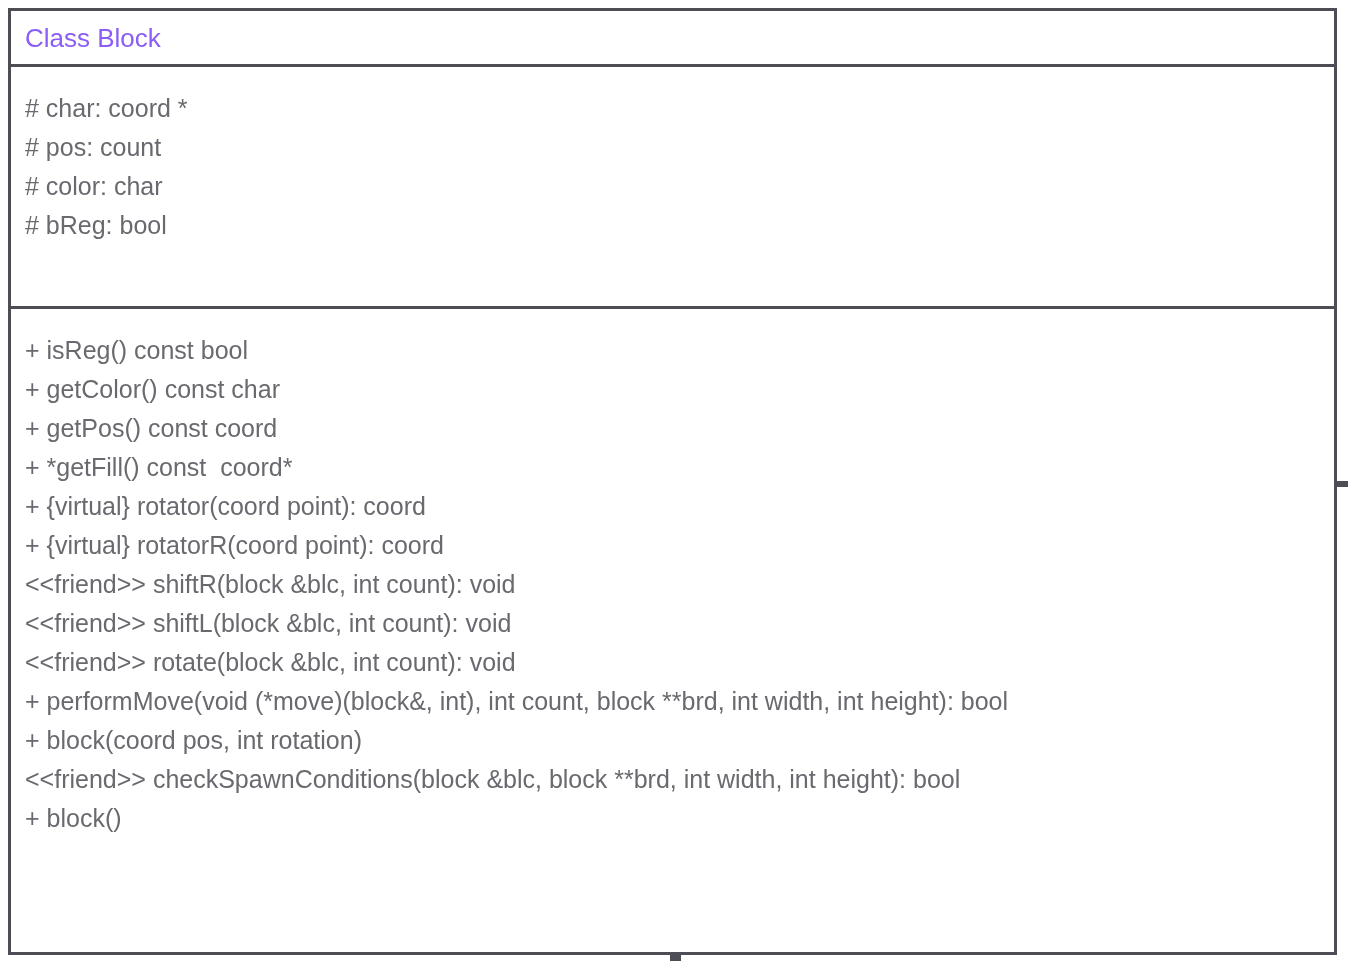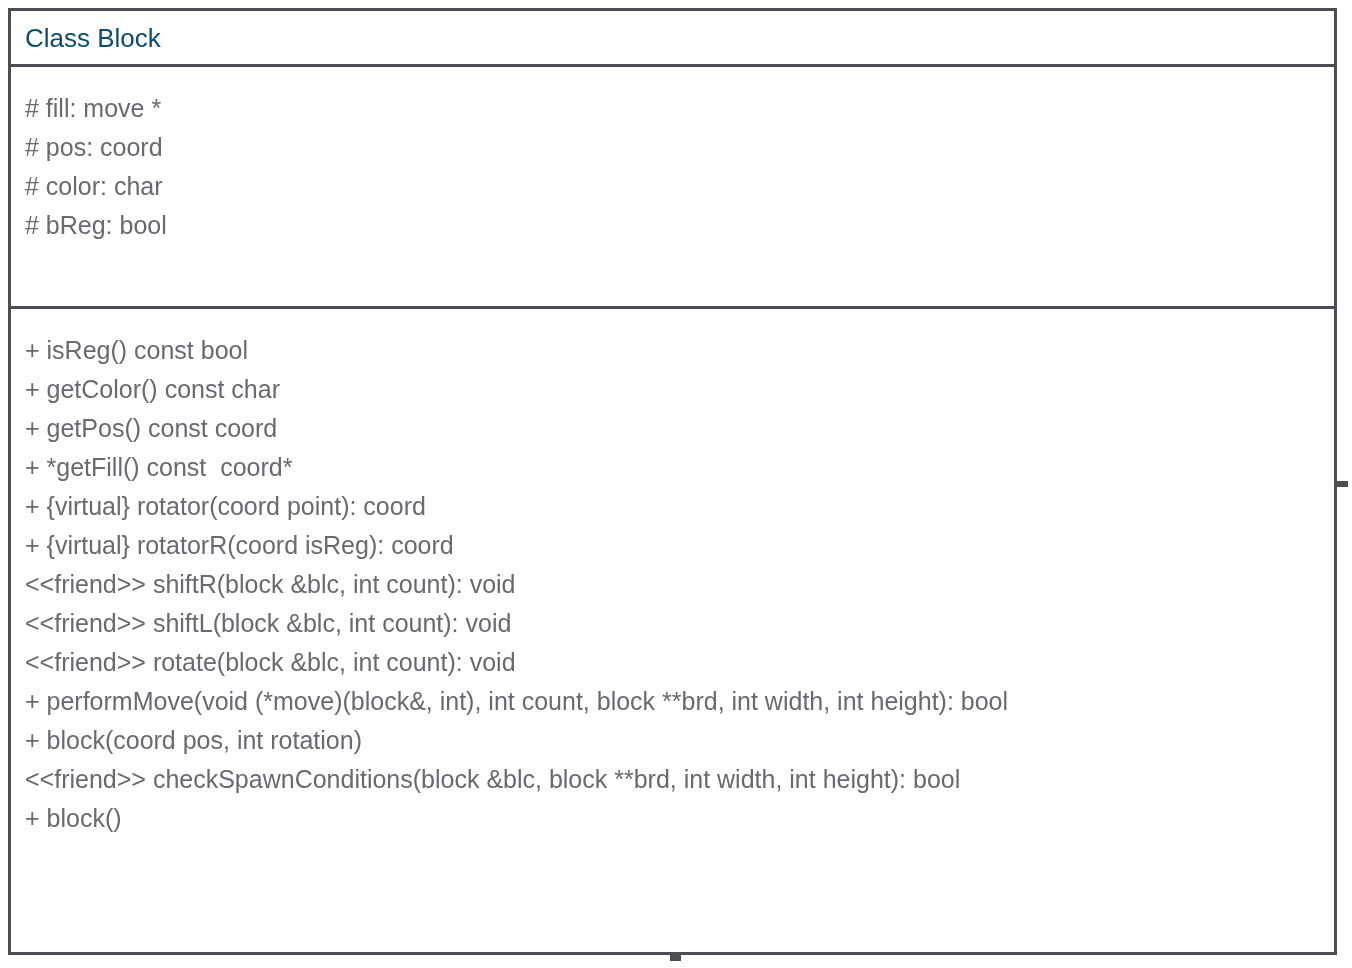--- a/index.html
+++ b/index.html
@@ -47,21 +47,21 @@
     padding: 22px 14px 0 14px;
   }
 
   #operations-compartment {
     padding: 22px 30px 0 14px;
   }
 
   
   .class-title {
     font-size: 26px;
-    color: #0c4a6e;
+    color: #8b5cf6;
     line-height: 1;
     white-space: pre;
   }
 
   .member-row {
     font-size: 25px;
     color: #69696f;
     line-height: 39px;
     height: 39px;
     white-space: pre;
@@ -88,33 +88,33 @@
 </head>
 <body>
 
 <div id="uml-class-box">
 
   <div class="compartment" id="class-name-compartment">
     <div class="class-title">Class Block</div>
   </div>
 
   <div class="compartment" id="attributes-compartment">
-      <div class="member-row"># fill: move *</div>
-      <div class="member-row"># pos: coord</div>
+      <div class="member-row"># char: coord *</div>
+      <div class="member-row"># pos: count</div>
       <div class="member-row"># color: char</div>
       <div class="member-row"># bReg: bool</div>
     </div>
 
   <div class="compartment" id="operations-compartment">
       <div class="member-row">+ isReg() const bool</div>
       <div class="member-row">+ getColor() const char</div>
       <div class="member-row">+ getPos() const coord</div>
       <div class="member-row">+ *getFill() const  coord*</div>
       <div class="member-row">+ {virtual} rotator(coord point): coord</div>
-      <div class="member-row">+ {virtual} rotatorR(coord isReg): coord</div>
+      <div class="member-row">+ {virtual} rotatorR(coord point): coord</div>
       <div class="member-row">&lt;&lt;friend&gt;&gt; shiftR(block &amp;blc, int count): void</div>
       <div class="member-row">&lt;&lt;friend&gt;&gt; shiftL(block &amp;blc, int count): void</div>
       <div class="member-row">&lt;&lt;friend&gt;&gt; rotate(block &amp;blc, int count): void</div>
       <div class="member-row">+ performMove(void (*move)(block&amp;, int), int count, block **brd, int width, int height): bool</div>
       <div class="member-row">+ block(coord pos, int rotation)</div>
       <div class="member-row">&lt;&lt;friend&gt;&gt; checkSpawnConditions(block &amp;blc, block **brd, int width, int height): bool</div>
       <div class="member-row">+ block()</div>
     </div>
 
 </div>

